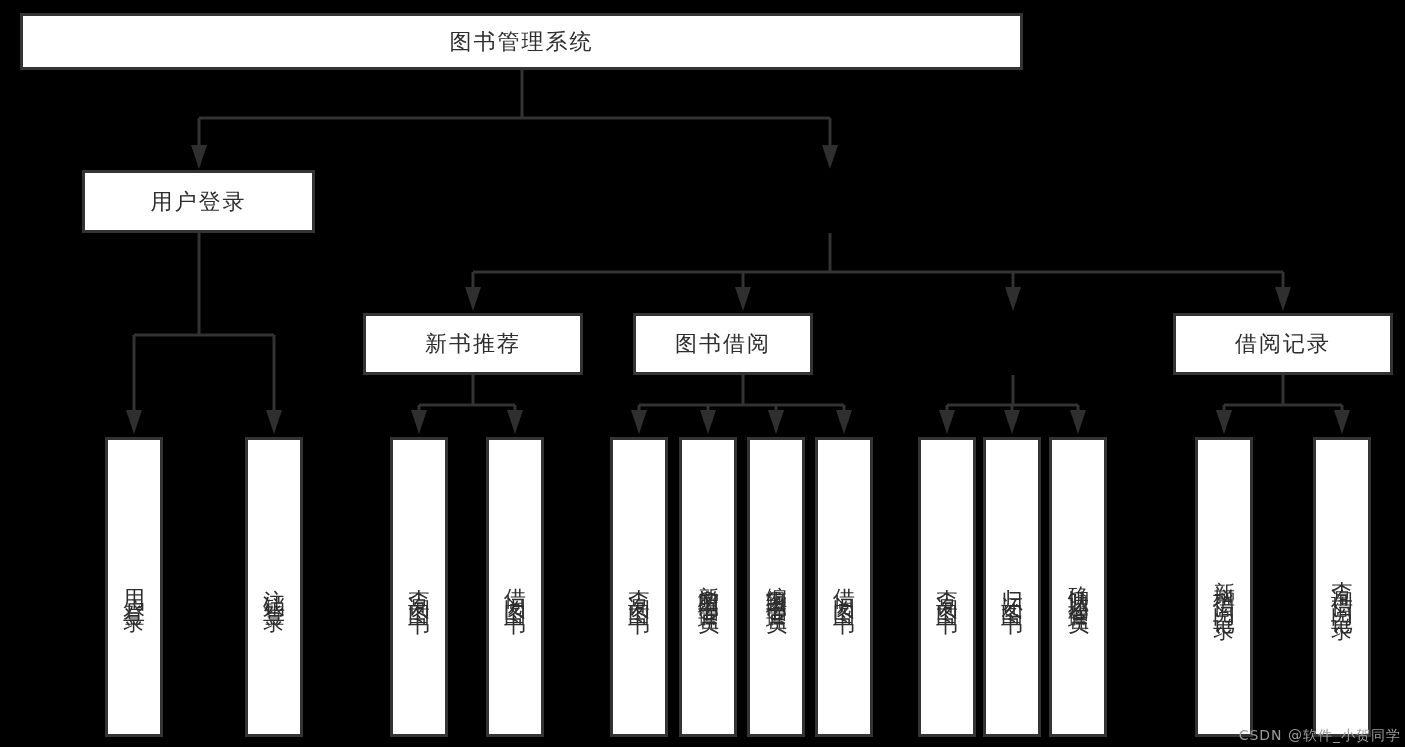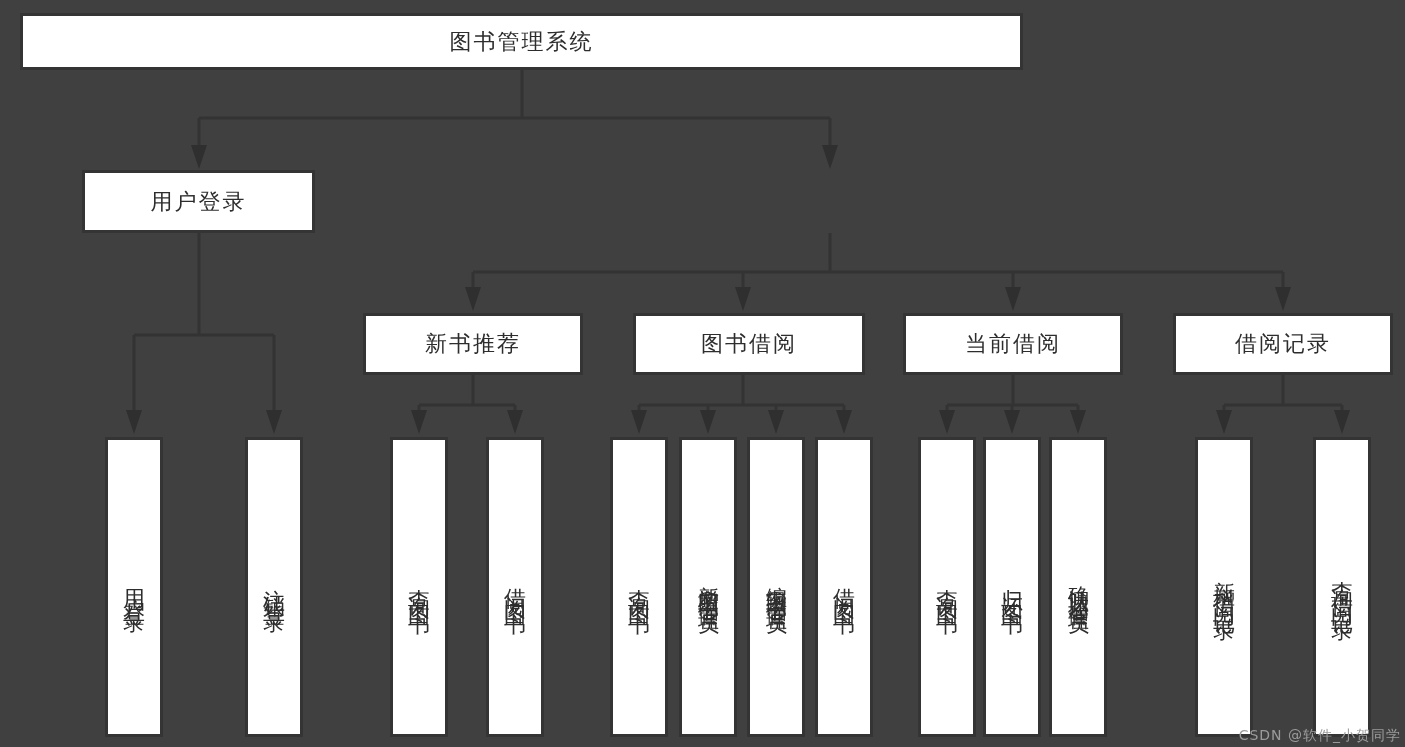--- a/index.html
+++ b/index.html
@@ -4,21 +4,21 @@
 <style>
   html, body {
     margin: 0;
     padding: 0;
     background: #ffffff;
   }
   #canvas {
     position: relative;
     width: 1405px;
     height: 747px;
-    background: #404040;
+    background: #000000;
     overflow: hidden;
     font-family: "DejaVu Sans", "Liberation Sans", sans-serif;
   }
   #connectors {
     position: absolute;
     left: 0;
     top: 0;
     z-index: 1;
   }
   .node {
@@ -42,21 +42,21 @@
     letter-spacing: 8px;
     font-size: 22px;
   }
   
   #n-root       { left: 20px;   top: 13px;  width: 1003px; height: 57px; }
   
   #n-login      { left: 82px;   top: 170px; width: 233px;  height: 63px; }
   #n-mgmt       { left: 711px;  top: 170px; width: 237px;  height: 63px; }
   
   #n-newbook    { left: 363px;  top: 313px; width: 220px;  height: 62px; }
-  #n-borrow     { left: 633px;  top: 313px; width: 232px;  height: 62px; }
+  #n-borrow     { left: 633px;  top: 313px; width: 180px;  height: 62px; }
   #n-current    { left: 903px;  top: 313px; width: 220px;  height: 62px; }
   #n-record     { left: 1173px; top: 313px; width: 220px;  height: 62px; }
   
   .leaf { top: 437px; width: 58px; height: 300px; }
   #lf-user-login    { left: 105px; }
   #lf-user-logout   { left: 245px; }
   #lf-nb-query      { left: 390px; }
   #lf-nb-borrow     { left: 486px; }
   #lf-bb-query      { left: 610px; }
   #lf-bb-add        { left: 679px; }
@@ -131,21 +131,20 @@
       <polygon points="1334,410 1350,410 1342,434"></polygon>
     </g>
   </svg>
 
   <div class="node" id="n-root">图书管理系统</div>
 
   <div class="node" id="n-login">用户登录</div>
 
   <div class="node" id="n-newbook">新书推荐</div>
   <div class="node" id="n-borrow">图书借阅</div>
-  <div class="node" id="n-current">当前借阅</div>
   <div class="node" id="n-record">借阅记录</div>
 
   <div class="node vert leaf" id="lf-user-login">用户登录</div>
   <div class="node vert leaf" id="lf-user-logout">注销登录</div>
 
   <div class="node vert leaf" id="lf-nb-query">查询图书</div>
   <div class="node vert leaf" id="lf-nb-borrow">借阅图书</div>
 
   <div class="node vert leaf" id="lf-bb-query">查询图书</div>
   <div class="node vert leaf long" id="lf-bb-add">新增图书（管理员）</div>

